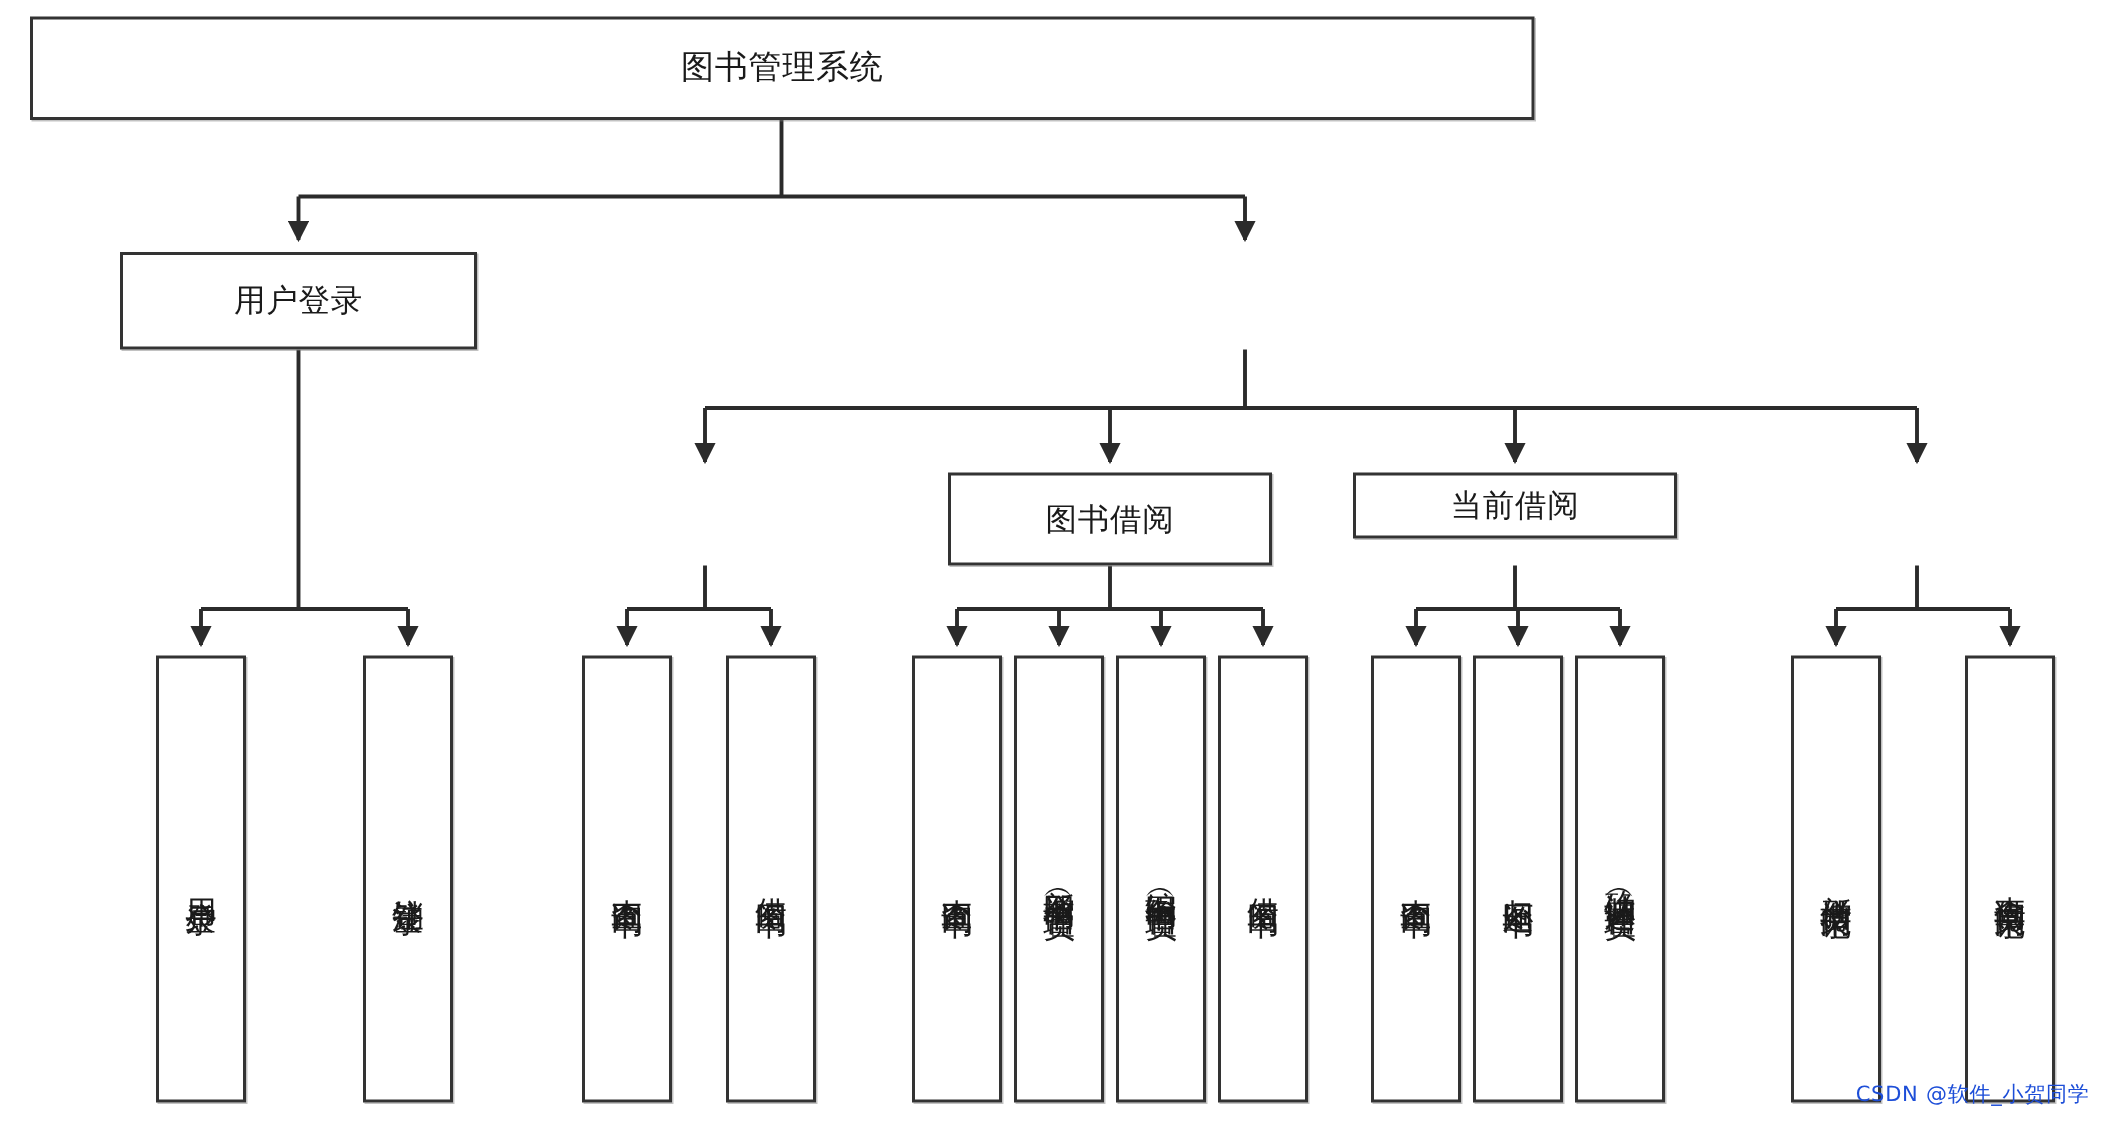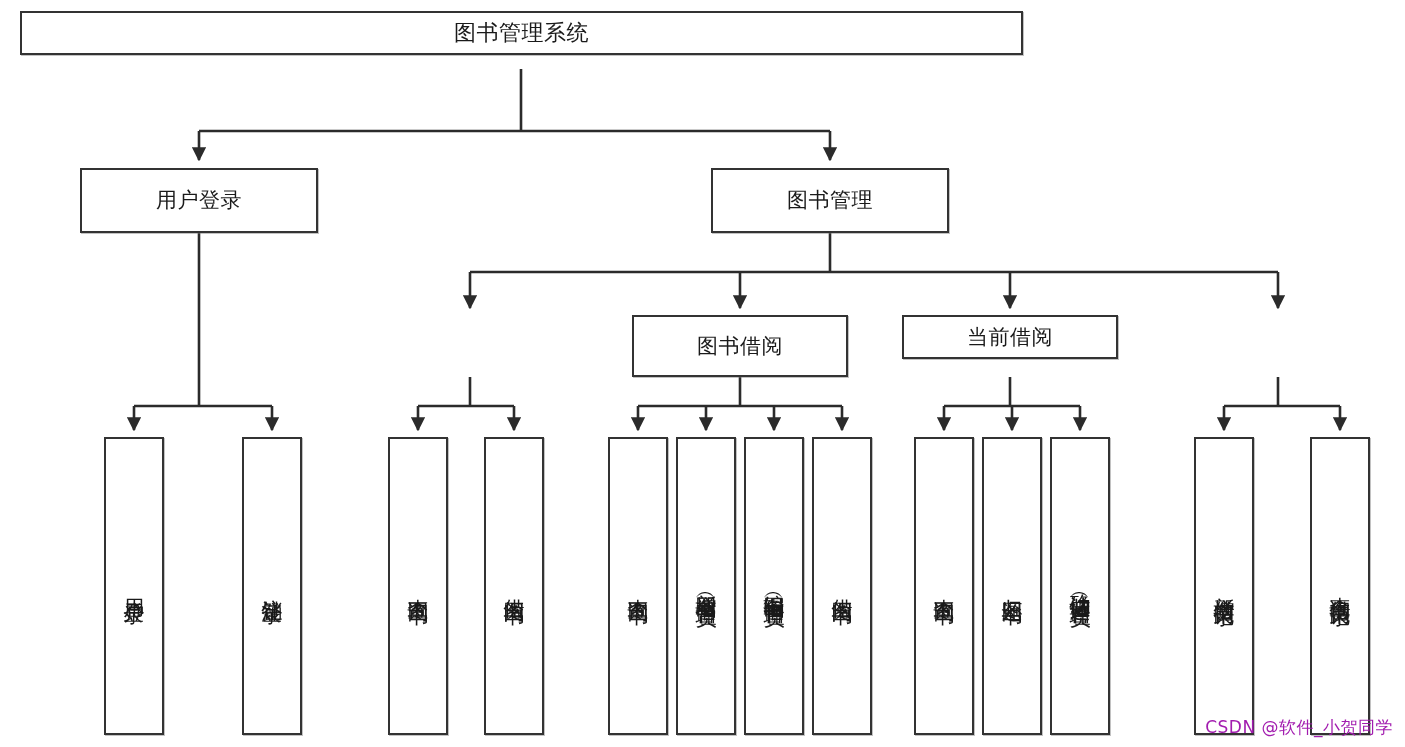--- a/index.html
+++ b/index.html
@@ -58,22 +58,22 @@
     text-orientation: upright;
     font-size: 21px;
     line-height: 1.05;
     letter-spacing: 2px;
     white-space: nowrap;
   }
   .watermark {
     position: absolute;
     right: 12px;
     bottom: 8px;
-    font-size: 17px;
-    color: #a21caf;
+    font-size: 14px;
+    color: #1d4ed8;
     letter-spacing: 0.5px;
     white-space: nowrap;
     user-select: none;
   }
 </style>
 </head>
 <body>
 
 <div id="canvas">
 
@@ -120,29 +120,26 @@
       <path d="M 1012 406 L 1012 430" marker-end="url(#arrow)"></path>
       <path d="M 1080 406 L 1080 430" marker-end="url(#arrow)"></path>
 
       <path d="M 1278 377 L 1278 406"></path>
       <path d="M 1224 406 L 1340 406"></path>
       <path d="M 1224 406 L 1224 430" marker-end="url(#arrow)"></path>
       <path d="M 1340 406 L 1340 430" marker-end="url(#arrow)"></path>
     </g>
   </svg>
 
-  <div class="node h root" style="left:20px; top:11px; width:1003px; height:44px;">
+  <div class="node h root" style="left:20px; top:11px; width:1003px; height:69px;">
     <span class="label">图书管理系统</span>
   </div>
 
   <div class="node h" style="left:80px; top:168px; width:238px; height:65px;">
     <span class="label">用户登录</span>
-  </div>
-  <div class="node h" style="left:711px; top:168px; width:238px; height:65px;">
-    <span class="label">图书管理</span>
   </div>
 
   <div class="node h" style="left:632px; top:315px; width:216px; height:62px;">
     <span class="label">图书借阅</span>
   </div>
   <div class="node h" style="left:902px; top:315px; width:216px; height:44px;">
     <span class="label">当前借阅</span>
   </div>
 
   <div class="node v" style="left:104px; top:437px; width:60px; height:298px;">

